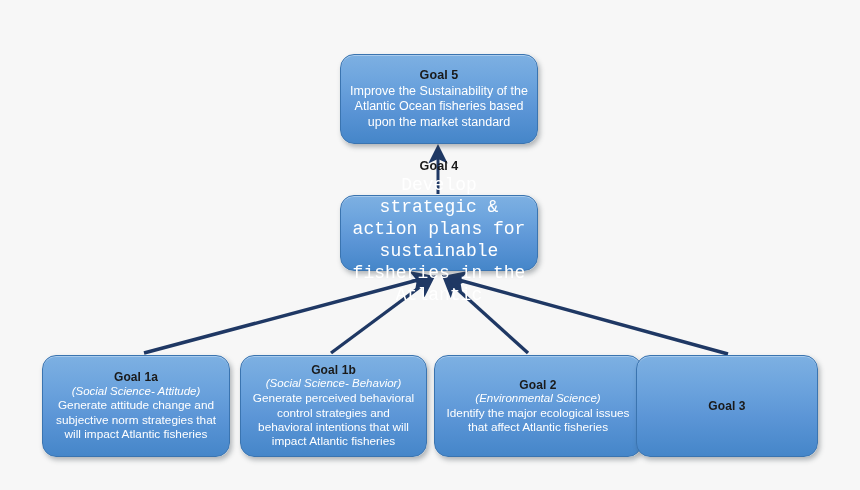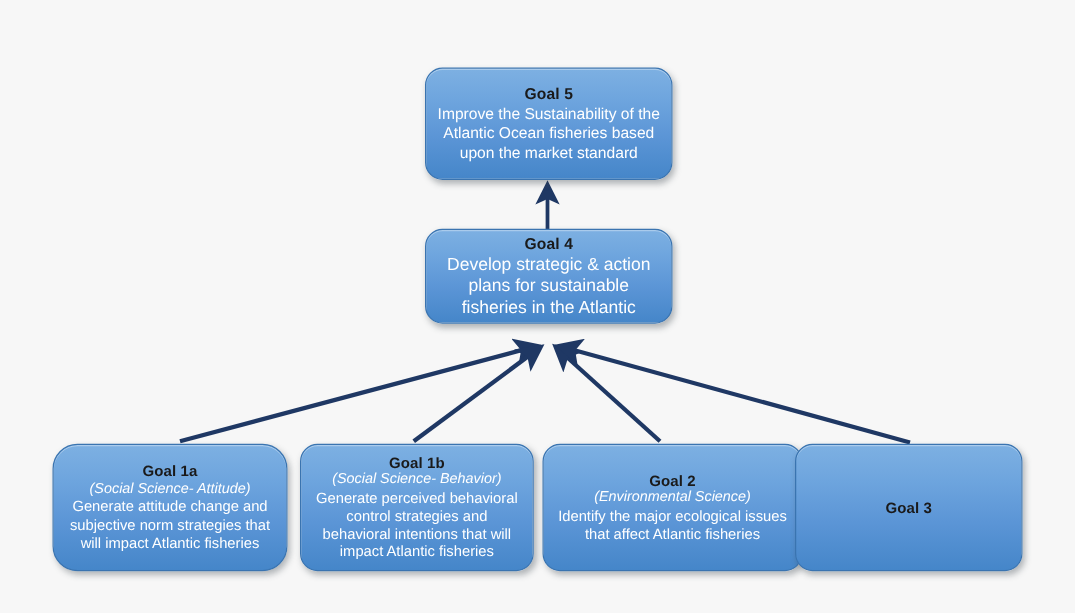--- a/index.html
+++ b/index.html
@@ -66,37 +66,37 @@
     top: 41px;
     width: 198px;
     height: 90px;
   }
   #goal5 .goal-title { font-size: 12.5px; margin-bottom: 1px; }
   #goal5 .goal-desc  { font-size: 12.5px; }
 
   
   #goal4 {
     left: 340px;
-    top: 170px;
+    top: 182px;
     width: 198px;
     height: 76px;
   }
   #goal4 .goal-title { font-size: 12.5px; margin-bottom: 1px; }
-  #goal4 .goal-desc  { font-size: 14px; }
+  #goal4 .goal-desc  { font-size: 18px; font-family: Liberation Mono, monospace; }
 
   
   .bottom-box {
     top: 342px;
     height: 102px;
   }
   .bottom-box .goal-title    { font-size: 12px; margin-bottom: 0px; }
   .bottom-box .goal-subtitle { font-size: 11.5px; margin-bottom: 0px; }
   .bottom-box .goal-desc     { font-size: 11.8px; }
 
-  #goal1a { left: 42px;  width: 188px; border-radius: 20px; }
+  #goal1a { left: 42px;  width: 188px; }
   #goal1b { left: 240px; width: 187px; }
   #goal2  { left: 434px; width: 208px; }
   #goal3  { left: 636px; width: 182px; }
 </style>
 </head>
 <body>
 
 <div id="canvas">
 
   <svg id="arrow-layer" viewBox="0 0 860 490" width="860" height="490" xmlns="http://www.w3.org/2000/svg">

